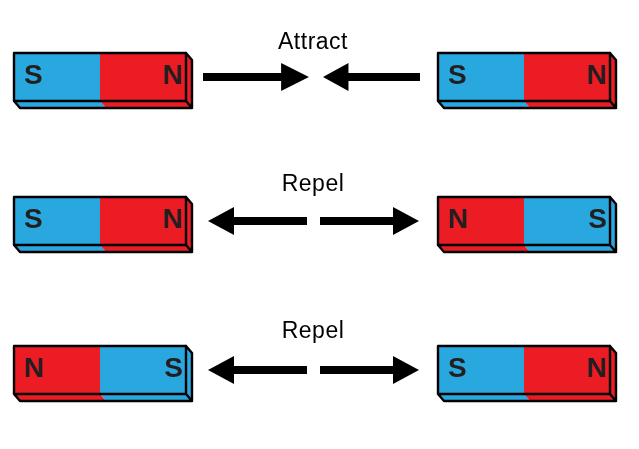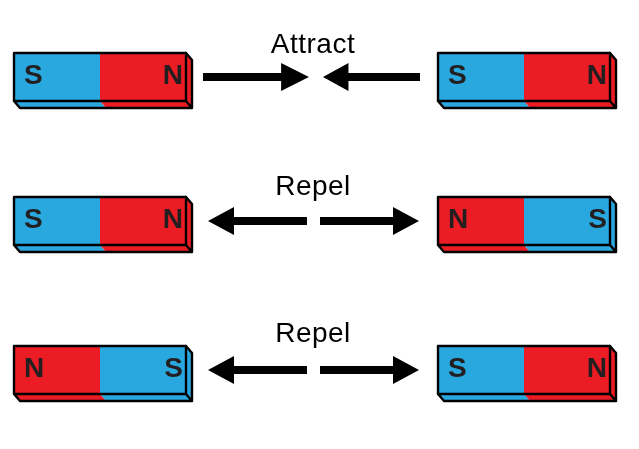--- a/index.html
+++ b/index.html
@@ -13,21 +13,21 @@
     width: 639px;
     height: 449px;
     background: #ffffff;
     overflow: hidden;
   }
   .row-label {
     position: absolute;
     left: 0;
     width: 626px;
     text-align: center;
-    font-size: 28px;
+    font-size: 23px;
     line-height: 1.1;
     color: #000000;
     letter-spacing: 0.5px;
   }
   svg.magnet {
     position: absolute;
     width: 182px;
     height: 59px;
     overflow: visible;
   }

